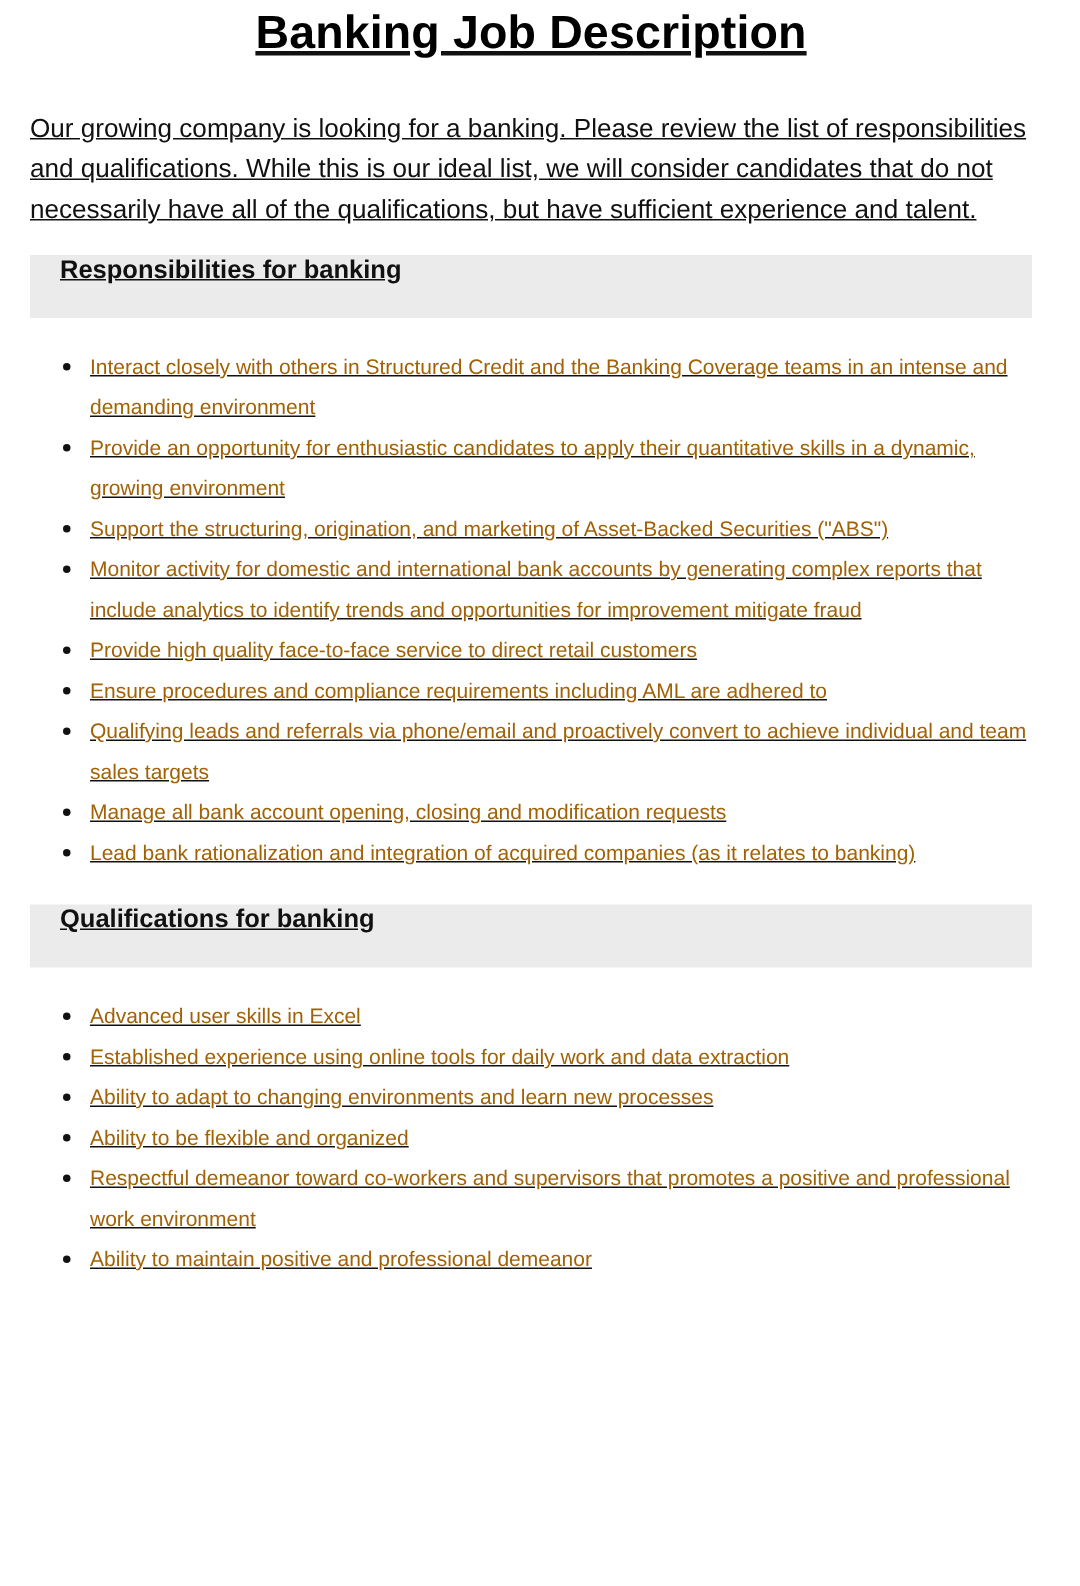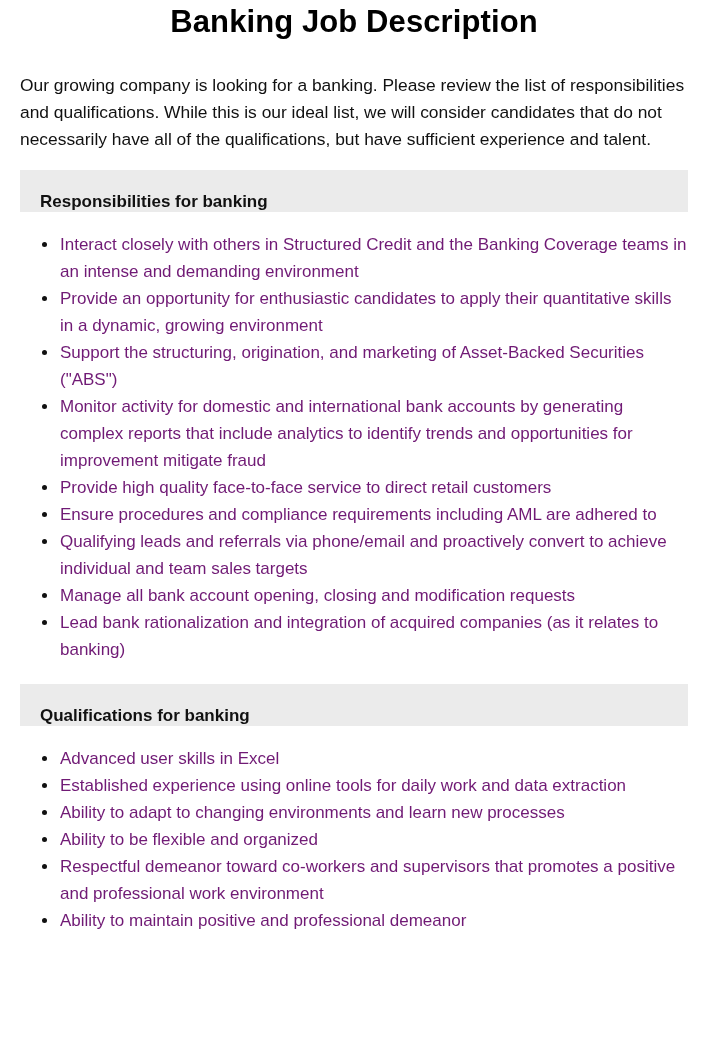--- a/index.html
+++ b/index.html
@@ -10,20 +10,21 @@
     body {
       width: 720px;
       height: 1057px;
       overflow: hidden;
       font-family: "Liberation Sans", "DejaVu Sans", sans-serif;
       color: #111111;
     }
     .page {
       position: relative;
       padding: 0 32px 0 20px;
+      text-decoration: underline;
     }
     .title {
       margin: 0;
       padding-top: 2px;
       height: 44px;
       line-height: 40px;
       text-align: center;
       font-size: 31px;
       font-weight: bold;
       letter-spacing: 0.1px;
@@ -33,42 +34,42 @@
       margin: 26px 0 0 0;
       font-size: 17.4px;
       line-height: 27px;
       color: #111111;
     }
     .section-header {
       margin-top: 17px;
       height: 42px;
       background: #ebebeb;
       display: flex;
-      align-items: flex-end;
+      align-items: flex-start;
       padding-left: 20px;
       font-size: 17px;
       font-weight: bold;
       color: #111111;
     }
     .section-header.qual {
       margin-top: 21px;
     }
     ul.items {
       margin: 0;
       padding: 0;
       list-style: none;
     }
     ul.items.resp { margin-top: 19px; }
     ul.items.qual { margin-top: 19px; }
     ul.items li {
       position: relative;
       padding-left: 40px;
-      font-size: 17px;
+      font-size: 14px;
       line-height: 27px;
-      color: #701a75;
+      color: #a16207;
     }
     ul.items li .bullet {
       position: absolute;
       left: 22px;
       top: 11px;
       width: 5px;
       height: 5px;
       border-radius: 50%;
       background: #111111;
     }

